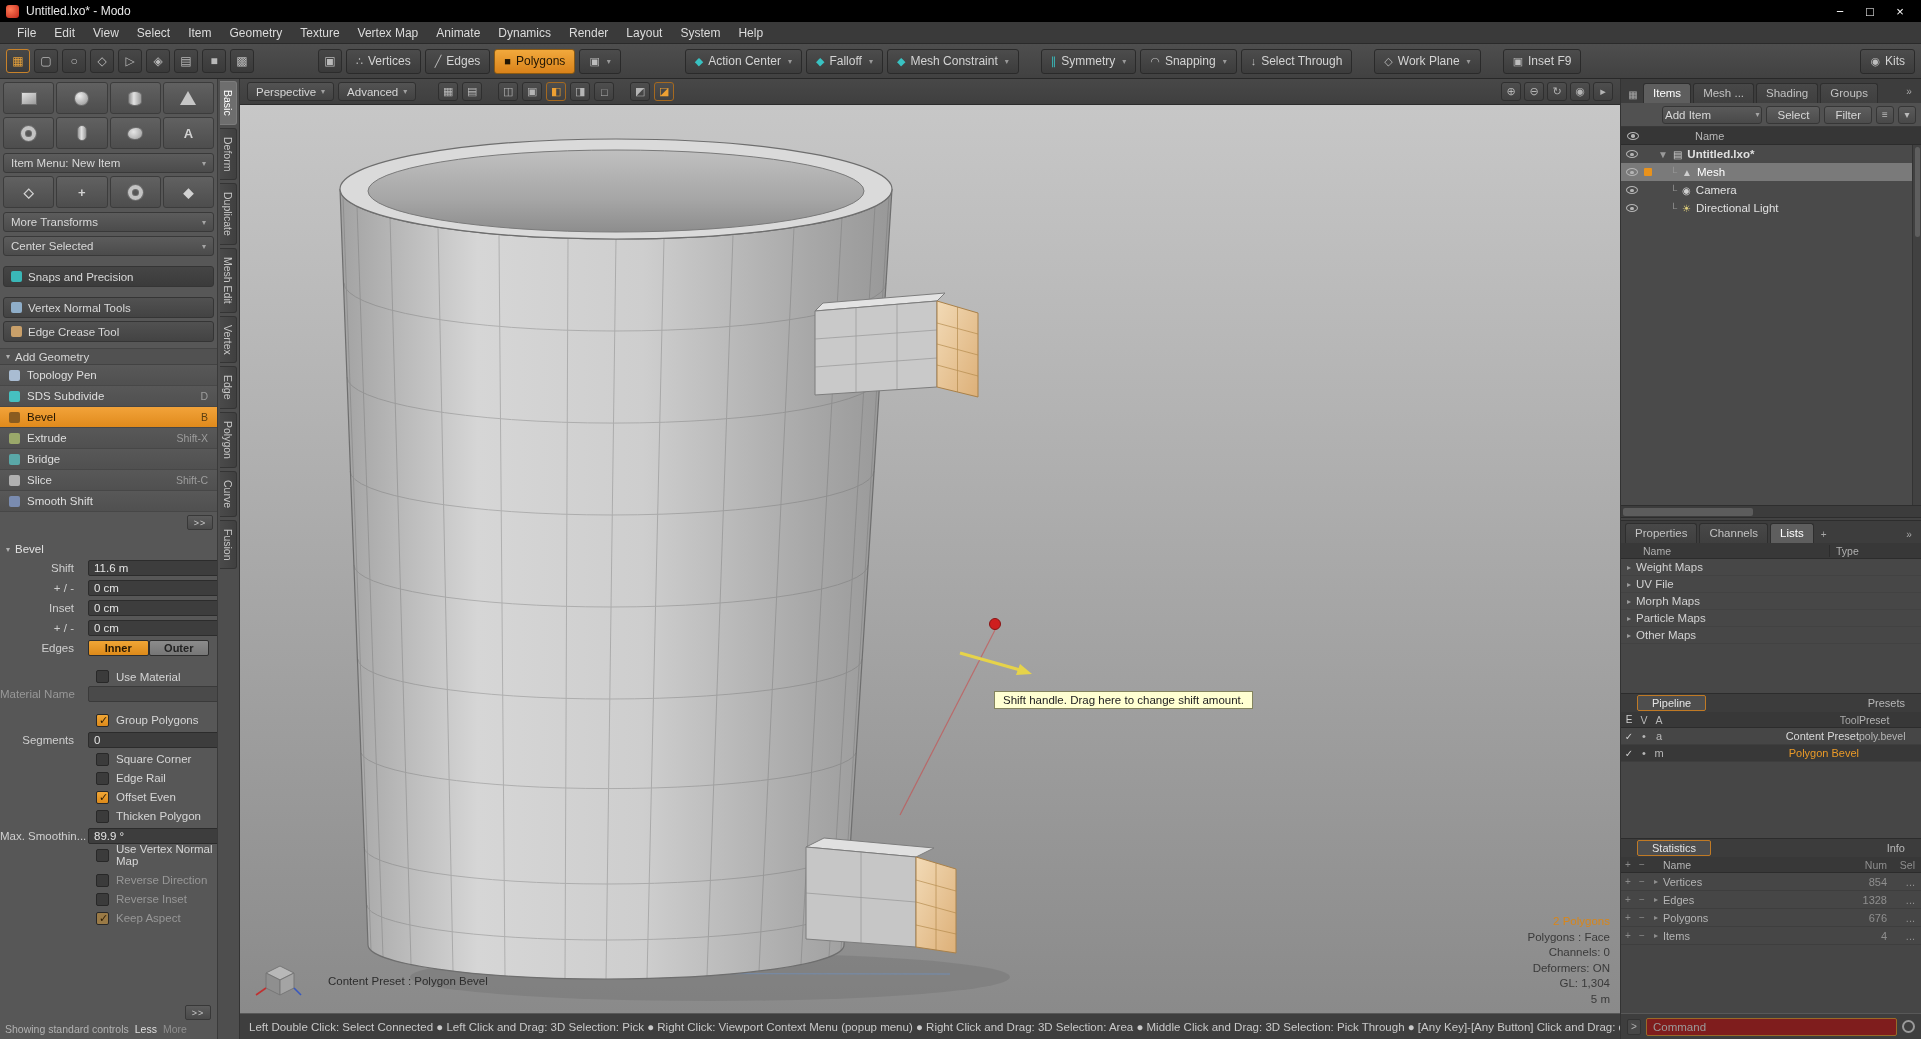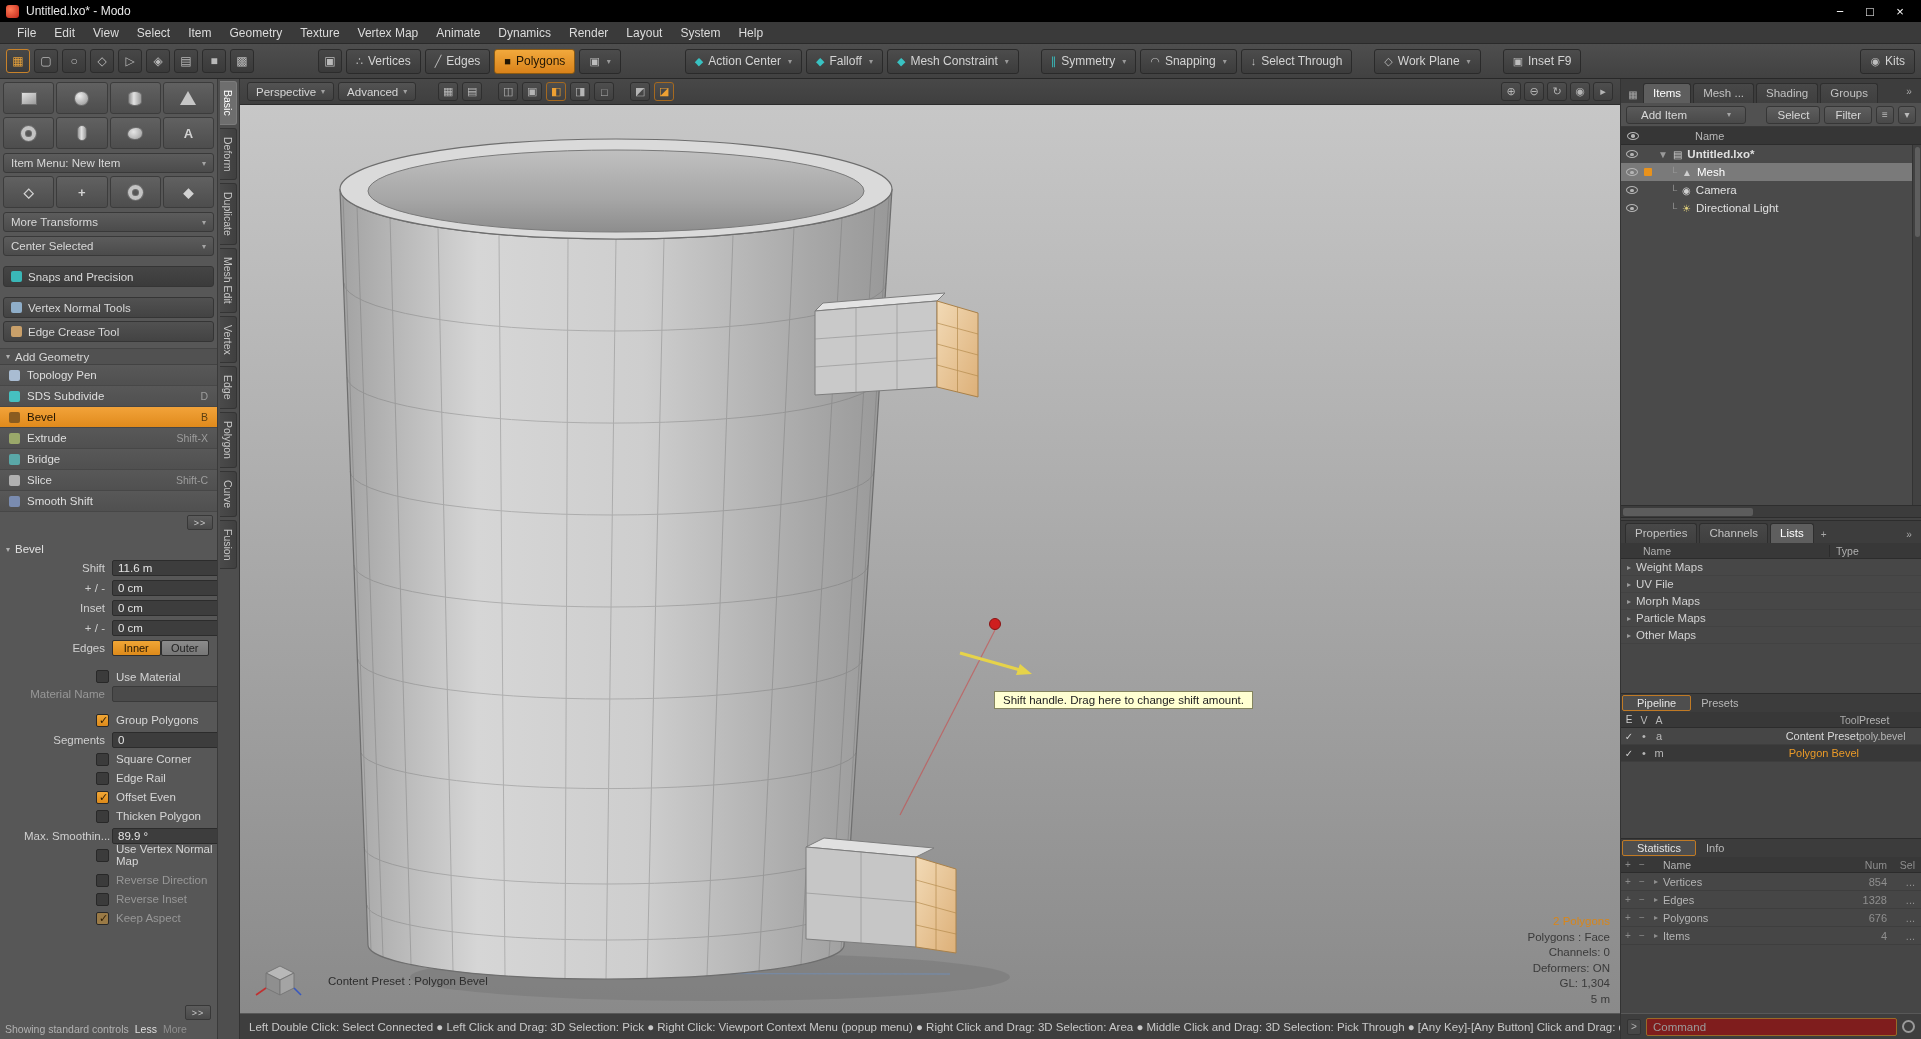--- a/index.html
+++ b/index.html
@@ -42,32 +42,32 @@
 .tool-row.active{background:linear-grad ient(#f2a33a,#e08a1c);background:linear-gradient(#f2a33a,#e08a1c);color:#201402;}
 .tool-sc{margin-left:auto;color:#9d9d9d;font-size:10.5px;}
 .tool-row.active .tool-sc{color:#5c3e10;}
 .lp-expand{display:flex;justify-content:flex-end;padding:3px 4px;}
 .xbtn{width:26px;height:15px;background:linear-gradient(#5c5c5c,#4a4a4a);border:1px solid #383838;border-radius:2px;color:#c9c9c9;font-size:9px;display:flex;align-items:center;justify-content:center;letter-spacing:1px;}
 
 .form{margin-top:8px;font-size:11.5px;}
 .form-header{height:16px;display:flex;align-items:center;gap:5px;padding:0 6px;color:#e2e2e2;}
 .form-header .arr{font-size:8px;color:#b0b0b0;}
 .frow{height:19px;display:flex;align-items:center;padding-right:8px;margin-top:1px;}
-.flabel{width:88px;flex:0 0 88px;text-align:right;padding-right:7px;color:#cfcfcf;white-space:nowrap;overflow:hidden;margin-left:24px;}
+.flabel{width:88px;flex:0 0 88px;text-align:right;padding-right:14px;color:#cfcfcf;white-space:nowrap;overflow:hidden;}
 .flabel.dim{color:#989898;}
 .ffield{flex:1;position:relative;display:flex;}
 .fvalue{flex:1;height:16px;background:#3d3d3d;border:1px solid #2c2c2c;color:#e4e4e4;padding:0 14px 0 5px;font-size:11.5px;font-family:"Liberation Sans",sans-serif;border-radius:2px;}
 .fvalue.disabled{background:#4a4a4a;color:#8e8e8e;border-color:#3a3a3a;}
 .cbrow{height:18px;display:flex;align-items:center;gap:7px;padding-left:96px;margin-top:1px;color:#d6d6d6;}
 .cbrow.dim{color:#979797;}
 .cb{width:13px;height:13px;flex:0 0 auto;background:#3b3b3b;border:1px solid #282828;border-radius:2px;position:relative;}
 .cb.on{background:linear-gradient(#f0a636,#dd8a1a);}
 .cb.on::after{content:"✓";position:absolute;left:2px;top:-1px;font-size:11px;color:#2e1d04;}
 .cb.on.dis{background:#9a7a46;}
-.ebtn{flex:1;height:16px;border:1px solid #2e2e2e;border-radius:2px;display:flex;align-items:center;justify-content:center;color:#2a2a2a;font-size:11px;}
+.ebtn{flex:1;height:16px;border:1px solid #2e2e2e;border-radius:2px;display:flex;align-items:center;justify-content:center;color:#2a2a2a;font-size:11px;font-weight:bold;}
 .ebtn.sel{background:linear-gradient(#f0a636,#dd8a1a);color:#241602;}
 .ebtn.un{background:linear-gradient(#8b8b8b,#767676);color:#222;}
 .lp-footer{margin-top:auto;padding:2px 5px 4px;}
 .lp-foot-text{font-size:10.5px;color:#b2b2b2;display:flex;gap:6px;align-items:center;}
 .lp-foot-text .less{color:#dedede;}
 .lp-foot-text .more{color:#8f8f8f;}
 
 .vtabs{width:22px;flex:0 0 22px;background:#4e4e4e;border-right:1px solid #333;display:flex;flex-direction:column;align-items:center;padding-top:2px;gap:3px;}
 .vtab{writing-mode:vertical-rl;background:linear-gradient(90deg,#4a4a4a,#404040);border:1px solid #343434;border-left:none;border-radius:0 3px 3px 0;color:#c6c6c6;font-size:10.5px;padding:8px 2px;white-space:nowrap;}
 .vtab.active{background:#6e6e6e;color:#fff;border-color:#7c7c7c;}
@@ -91,21 +91,21 @@
 .statusbar{flex:0 0 26px;background:#3e3e3e;border-top:1px solid #585858;display:flex;align-items:center;padding:0 9px;color:#c9c9c9;font-size:11.5px;overflow:hidden;white-space:nowrap;}
 
 .right-col{width:301px;flex:0 0 301px;background:#4c4c4c;border-left:1px solid #333;display:flex;flex-direction:column;}
 .rp-body{flex:1;display:flex;flex-direction:column;min-height:0;}
 .rp-tabbar{flex:0 0 24px;background:#3d3d3d;display:flex;align-items:flex-end;gap:2px;padding:3px 4px 0;}
 .rp-tab{padding:3px 9px 4px;background:linear-gradient(#484848,#3f3f3f);border:1px solid #2e2e2e;border-bottom:none;border-radius:3px 3px 0 0;font-size:11.5px;color:#c2c2c2;white-space:nowrap;}
 .rp-tab.active{background:#5e5e5e;color:#fff;}
 .rp-tab-ico{width:16px;height:17px;display:flex;align-items:center;justify-content:center;color:#a8a8a8;font-size:10px;}
 .rp-tabbar .right{margin-left:auto;display:flex;gap:3px;padding-bottom:3px;}
 .rp-actions{flex:0 0 24px;background:#515151;display:flex;align-items:center;gap:4px;padding:0 5px;border-bottom:1px solid #3a3a3a;}
-.rp-dd{height:18px;flex:1;background:linear-gradient(#5a5a5a,#494949);border:1px solid #363636;border-radius:3px;display:flex;align-items:center;padding:0 14px;color:#d8d8d8;font-size:11.5px;}
+.rp-dd{height:18px;flex:1;background:linear-gradient(#5a5a5a,#494949);border:1px solid #363636;border-radius:3px;display:flex;align-items:center;padding:0 2px;color:#d8d8d8;font-size:11.5px;margin-left:36px;}
 .rp-dd .arr{margin-left:auto;font-size:8px;color:#a5a5a5;}
 .rp-pbtn{height:18px;background:linear-gradient(#5e5e5e,#4c4c4c);border:1px solid #363636;border-radius:3px;padding:0 10px;display:flex;align-items:center;color:#d8d8d8;font-size:11.5px;}
 .rp-ibtn{width:18px;height:18px;background:linear-gradient(#5a5a5a,#494949);border:1px solid #363636;border-radius:3px;display:flex;align-items:center;justify-content:center;color:#bbb;font-size:10px;}
 .tree-header{flex:0 0 18px;background:#363636;color:#b8b8b8;display:flex;align-items:center;gap:8px;padding:0 6px;font-size:11px;border-bottom:1px solid #2c2c2c;}
 .tree{flex:0 0 360px;background:#4a4a4a;position:relative;overflow:hidden;}
 .tree-row{height:18px;display:flex;align-items:center;gap:5px;padding:0 12px 0 5px;font-size:11.5px;color:#e0e0e0;white-space:nowrap;}
 .tree-row.selected{background:#7a7a7a;color:#fff;}
 .eye{width:12px;height:8px;border:1px solid #b4b4b4;border-radius:50%;position:relative;flex:0 0 auto;}
 .eye::after{content:"";position:absolute;left:3px;top:1.5px;width:3.5px;height:3.5px;border-radius:50%;background:#b4b4b4;}
 .flagcol{width:10px;flex:0 0 10px;display:flex;justify-content:center;}
@@ -116,21 +116,21 @@
 .vscroll .thumb{margin:2px 1.5px;height:90px;background:#5e5e5e;border-radius:3px;}
 .hscroll{flex:0 0 12px;background:#3c3c3c;display:flex;align-items:center;padding:0 2px;gap:2px;border-top:1px solid #2e2e2e;}
 .hthumb{width:130px;height:8px;background:#5c5c5c;border-radius:2px;}
 .divider{flex:0 0 4px;background:#434343;border-top:1px solid #2d2d2d;border-bottom:1px solid #2d2d2d;}
 .props-tabbar{flex:0 0 22px;background:#3d3d3d;display:flex;align-items:flex-end;gap:2px;padding:2px 4px 0;}
 .lists{flex:0 0 150px;background:#474747;display:flex;flex-direction:column;}
 .cols-header{flex:0 0 16px;background:#383838;display:flex;align-items:center;font-size:10.5px;color:#b0b0b0;border-bottom:1px solid #2c2c2c;}
 .list-row{flex:0 0 17px;display:flex;align-items:center;gap:5px;padding:0 6px;font-size:11.5px;color:#d2d2d2;border-bottom:1px solid #424242;}
 .list-row .arr{font-size:8px;color:#9d9d9d;}
 .pipeline{flex:0 0 145px;display:flex;flex-direction:column;background:#464646;}
-.sec-titlebar{flex:0 0 19px;background:#3c3c3c;display:flex;align-items:center;gap:10px;padding:0 1px;border-top:1px solid #2c2c2c;}
+.sec-titlebar{flex:0 0 19px;background:#3c3c3c;display:flex;align-items:center;gap:4px;padding:0 16px;border-top:1px solid #2c2c2c;justify-content:space-between;}
 .sec-tab{background:#4e4e4e;border:1px solid #c07a25;border-radius:2px;padding:1px 14px;font-size:11px;color:#e4e4e4;}
 .sec-lbl{font-size:11px;color:#b8b8b8;}
 .pl-header{flex:0 0 16px;background:#383838;display:flex;align-items:center;font-size:10.5px;color:#a8a8a8;border-bottom:1px solid #2c2c2c;}
 .pl-row{flex:0 0 17px;display:flex;align-items:center;font-size:11px;color:#d8d8d8;border-bottom:1px solid #3e3e3e;}
 .pl-row.cur{background:#383838;}
 .pl-row.cur .toolname{color:#ea9a28;}
 .c-e{width:16px;flex:0 0 16px;text-align:center;color:#cfcfcf;font-size:10px;}
 .c-v{width:14px;flex:0 0 14px;text-align:center;color:#b8b8b8;}
 .c-a{width:16px;flex:0 0 16px;text-align:center;color:#b8b8b8;}
 .c-tool{flex:1;padding-left:2px;white-space:nowrap;overflow:hidden;text-align:right;}

